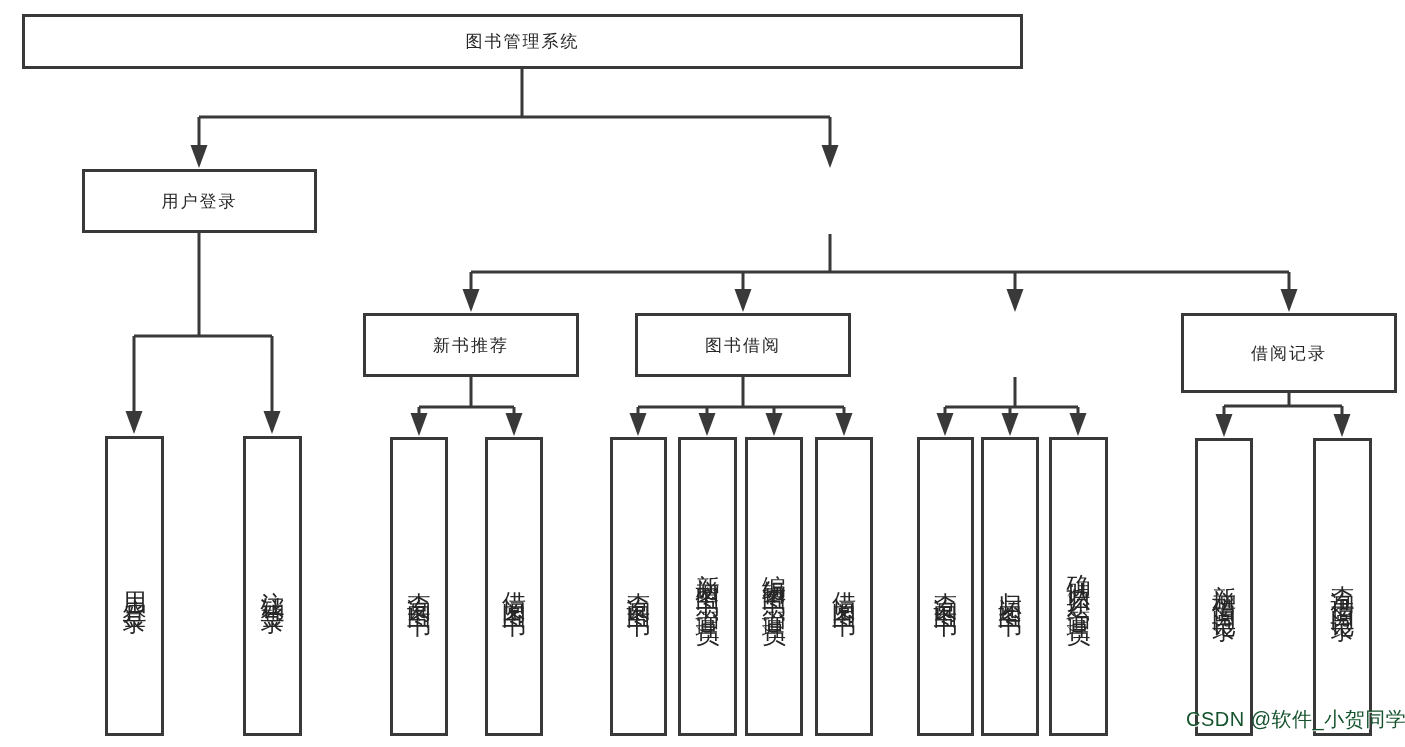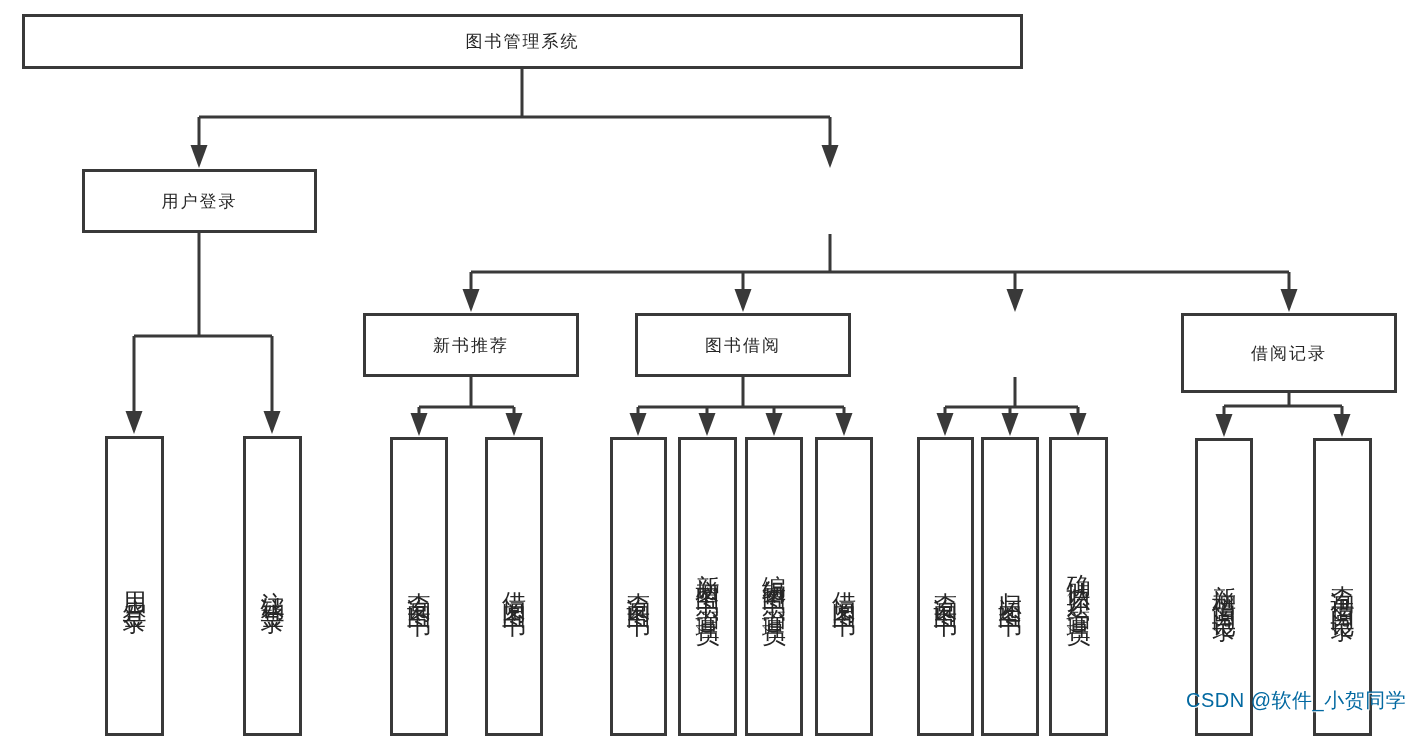--- a/index.html
+++ b/index.html
@@ -13,22 +13,22 @@
     border:3px solid #393939; color:#262626;
     display:flex; align-items:center; justify-content:center;
     text-align:center;
   }
   .hbox { font-size:17px; letter-spacing:2px; white-space:nowrap; line-height:1; }
   .vbox {
     writing-mode:vertical-rl; text-orientation:mixed;
     font-size:24px; letter-spacing:7px; line-height:1;
   }
   .watermark {
-    position:absolute; left:1186px; top:687px; z-index:5;
-    font-size:20px; color:#0369a1; letter-spacing:0.5px; white-space:nowrap;
+    position:absolute; left:1186px; top:706px; z-index:5;
+    font-size:20px; color:#14532d; letter-spacing:0.5px; white-space:nowrap;
     text-shadow:1px 1px 0 rgba(255,255,255,0.9);
   }
 </style>
 </head>
 <body>
 
 <div class="canvas">
 
   <svg class="wires" viewBox="0 0 1405 747" aria-hidden="true">
     <path fill="none" stroke="#393939" stroke-width="3" d="

